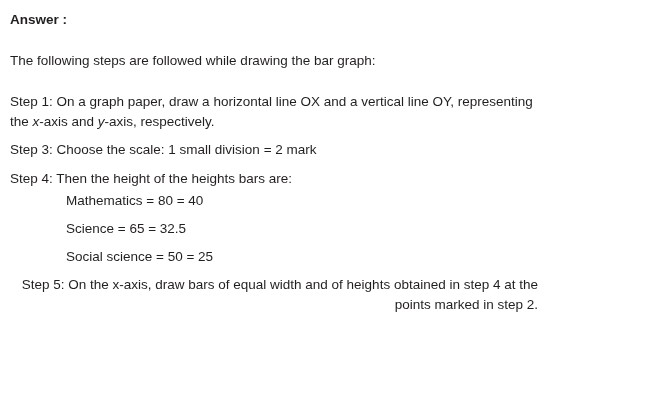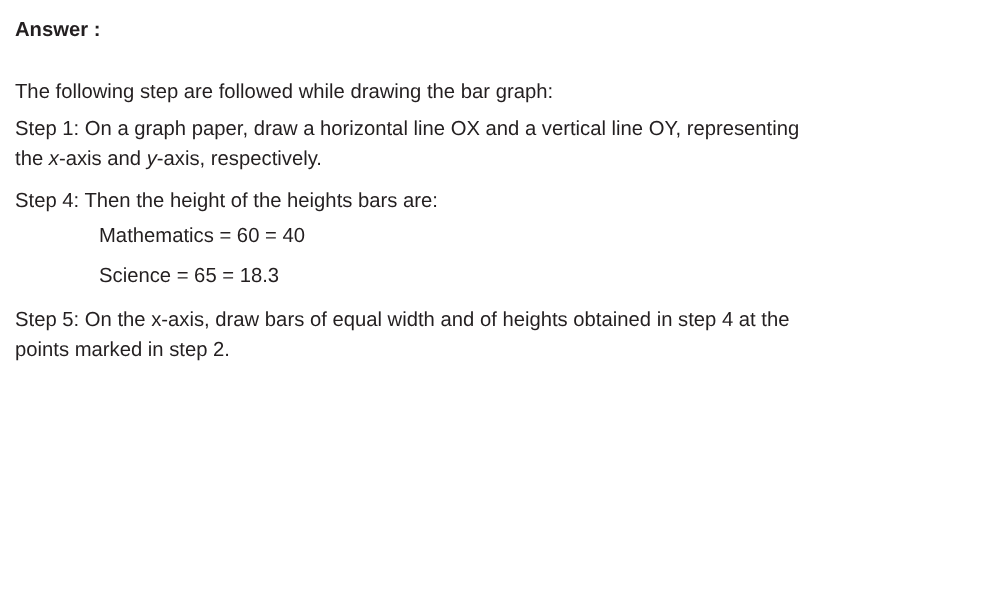--- a/index.html
+++ b/index.html
@@ -24,21 +24,21 @@
   .answer-heading {
     font-weight: bold;
     font-size: 13.5px;
     margin: 0 0 0 0;
     padding: 0;
   }
   .intro {
     margin-top: 21px;
   }
   .steps {
-    margin-top: 6px;
+    margin-top: 22px;
   }
   .para {
     margin: 0;
     padding: 0;
   }
   .para + .para {
     margin-top: 9px;
   }
   .para-wide {
     max-width: 640px;
@@ -57,32 +57,34 @@
     font-style: italic;
   }
 </style>
 </head>
 <body>
 
 <div class="page">
 
   <div class="answer-heading">Answer :</div>
 
-  <div class="intro">The following step are followed while drawing the bar graph:</div>
+  <div class="intro">The following steps are followed while drawing the bar graph:</div>
 
   <div class="steps">
 
     <div class="para para-wide"><span>Step 1: On a graph paper, draw a horizontal line OX and a vertical line OY, representing the </span><em class="ital">x</em><span>-axis and </span><em class="ital">y</em><span>-axis, respectively.</span></div>
 
 
+    <div class="para">Step 3: Choose the scale: 1 small division = 2 mark</div>
 
     <div class="para">Step 4: Then the height of the heights bars are:</div>
 
     <div class="values">
-      <div class="value-line">Mathematics = 60 = 40</div>
-      <div class="value-line">Science = 65 = 18.3</div>
+      <div class="value-line">Mathematics = 80 = 40</div>
+      <div class="value-line">Science = 65 = 32.5</div>
+      <div class="value-line">Social science = 50 = 25</div>
     </div>
 
-    <div class="para para-wide" style="margin-top:9px;">Step 5: On the x-axis, draw bars of equal width and of heights obtained in step 4 at the points marked in step 2.</div>
+    <div class="para para-wide" style="margin-top:9px;text-align:right;">Step 5: On the x-axis, draw bars of equal width and of heights obtained in step 4 at the points marked in step 2.</div>
 
   </div>
 
 </div>
 
 </body></html>

